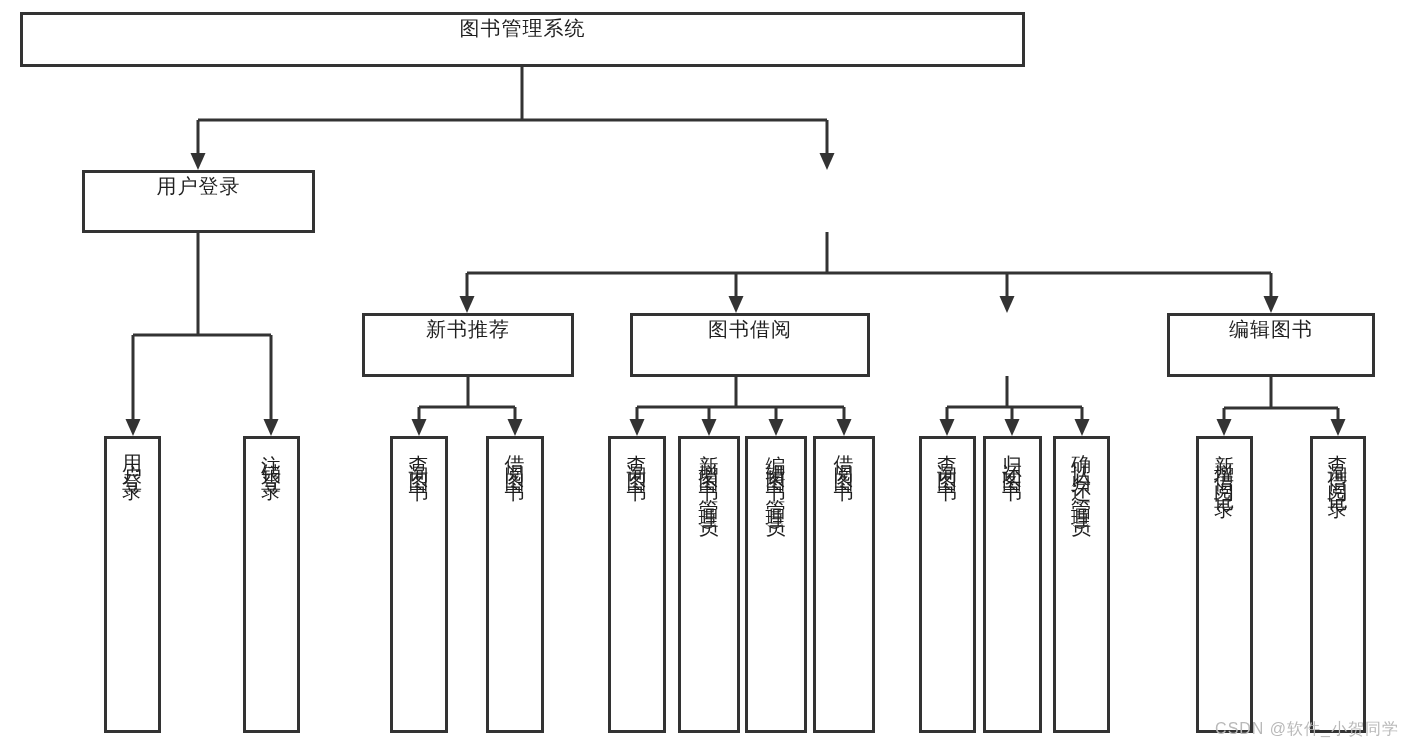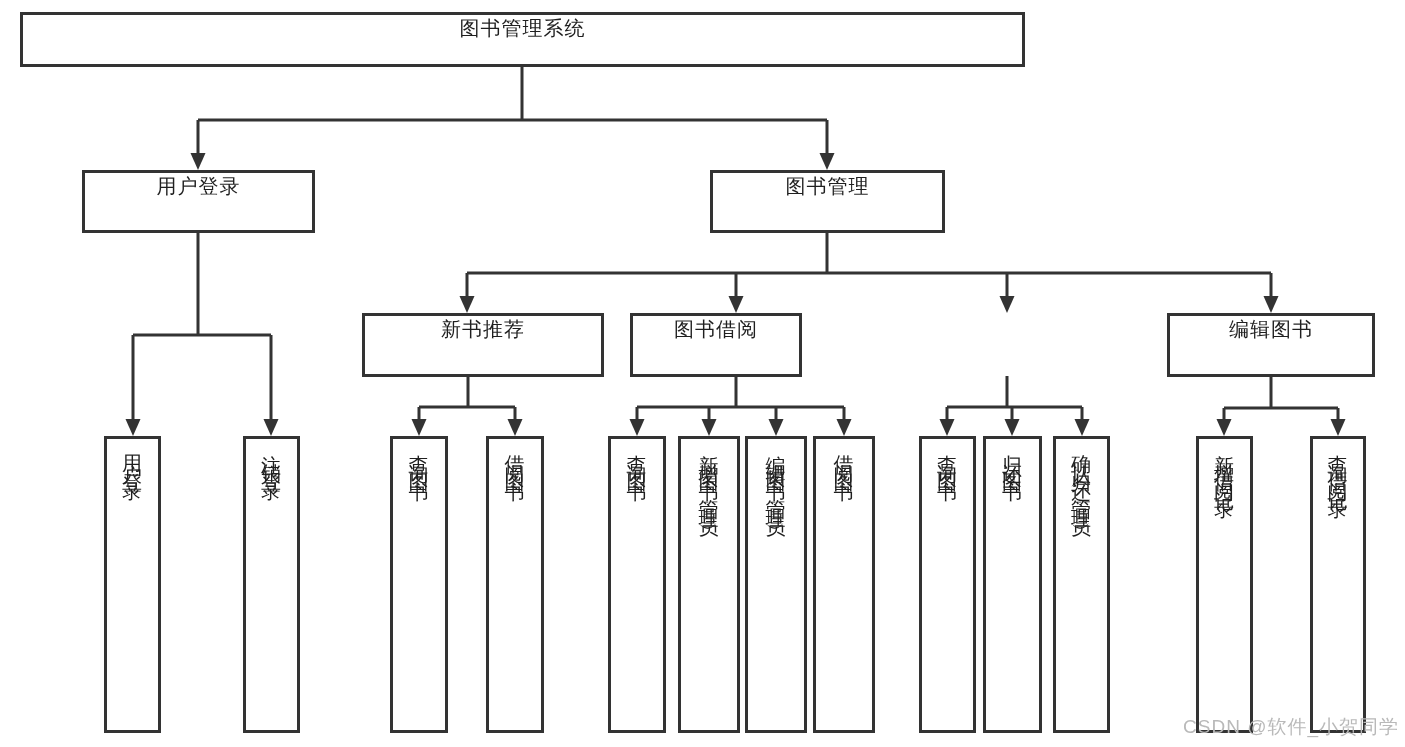--- a/index.html
+++ b/index.html
@@ -28,21 +28,21 @@
     writing-mode:vertical-rl;
     text-orientation:mixed;
     letter-spacing:9px;
     line-height:1;
   }
   #watermark{
     position:absolute;
     right:6px;
     bottom:7px;
     color:#b9b9b9;
-    font-size:19px;
+    font-size:16px;
     letter-spacing:1px;
     z-index:5;
     pointer-events:none;
   }
 </style>
 </head>
 <body>
 
 <div id="canvas">
 
@@ -79,28 +79,25 @@
     </g>
   </svg>
 
   <div class="box" style="left:20px;top:12px;width:1005px;height:55px">
     <span>图书管理系统</span>
   </div>
 
   <div class="box" style="left:82px;top:170px;width:233px;height:63px">
     <span>用户登录</span>
   </div>
-  <div class="box" style="left:710px;top:170px;width:235px;height:63px">
-    <span>图书管理</span>
-  </div>
 
-  <div class="box" style="left:362px;top:313px;width:242px;height:64px">
+  <div class="box" style="left:362px;top:313px;width:212px;height:64px">
     <span>新书推荐</span>
   </div>
-  <div class="box" style="left:630px;top:313px;width:172px;height:64px">
+  <div class="box" style="left:630px;top:313px;width:240px;height:64px">
     <span>图书借阅</span>
   </div>
   <div class="box" style="left:1167px;top:313px;width:208px;height:64px">
     <span>编辑图书</span>
   </div>
 
   <div class="box vbox" style="left:104px;top:436px;width:57px;height:297px">
     <span>用户登录</span>
   </div>
   <div class="box vbox" style="left:243px;top:436px;width:57px;height:297px">

